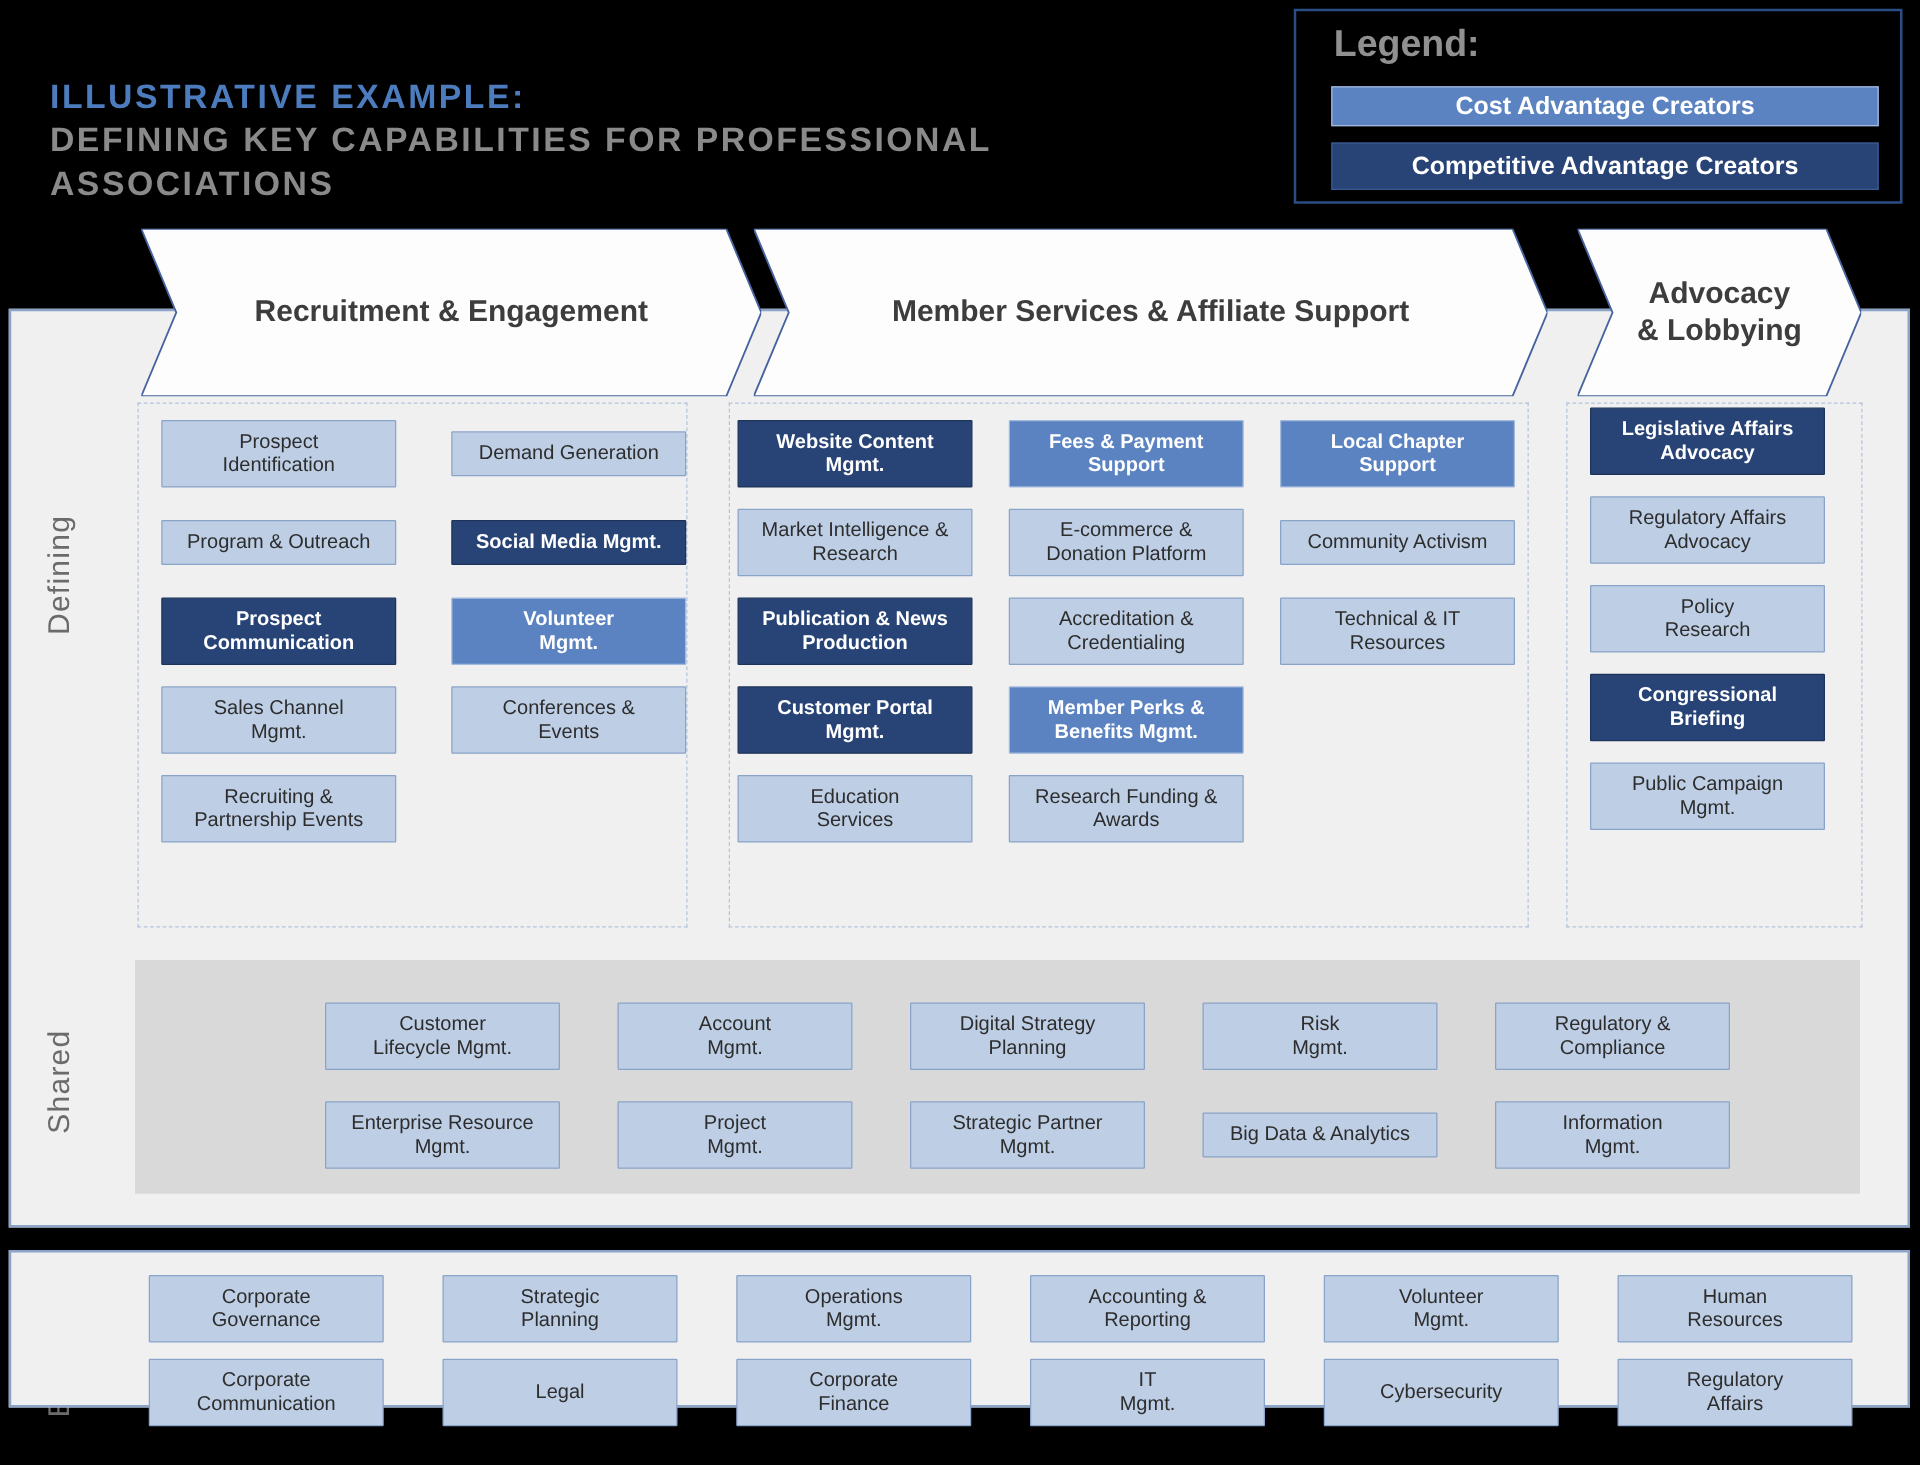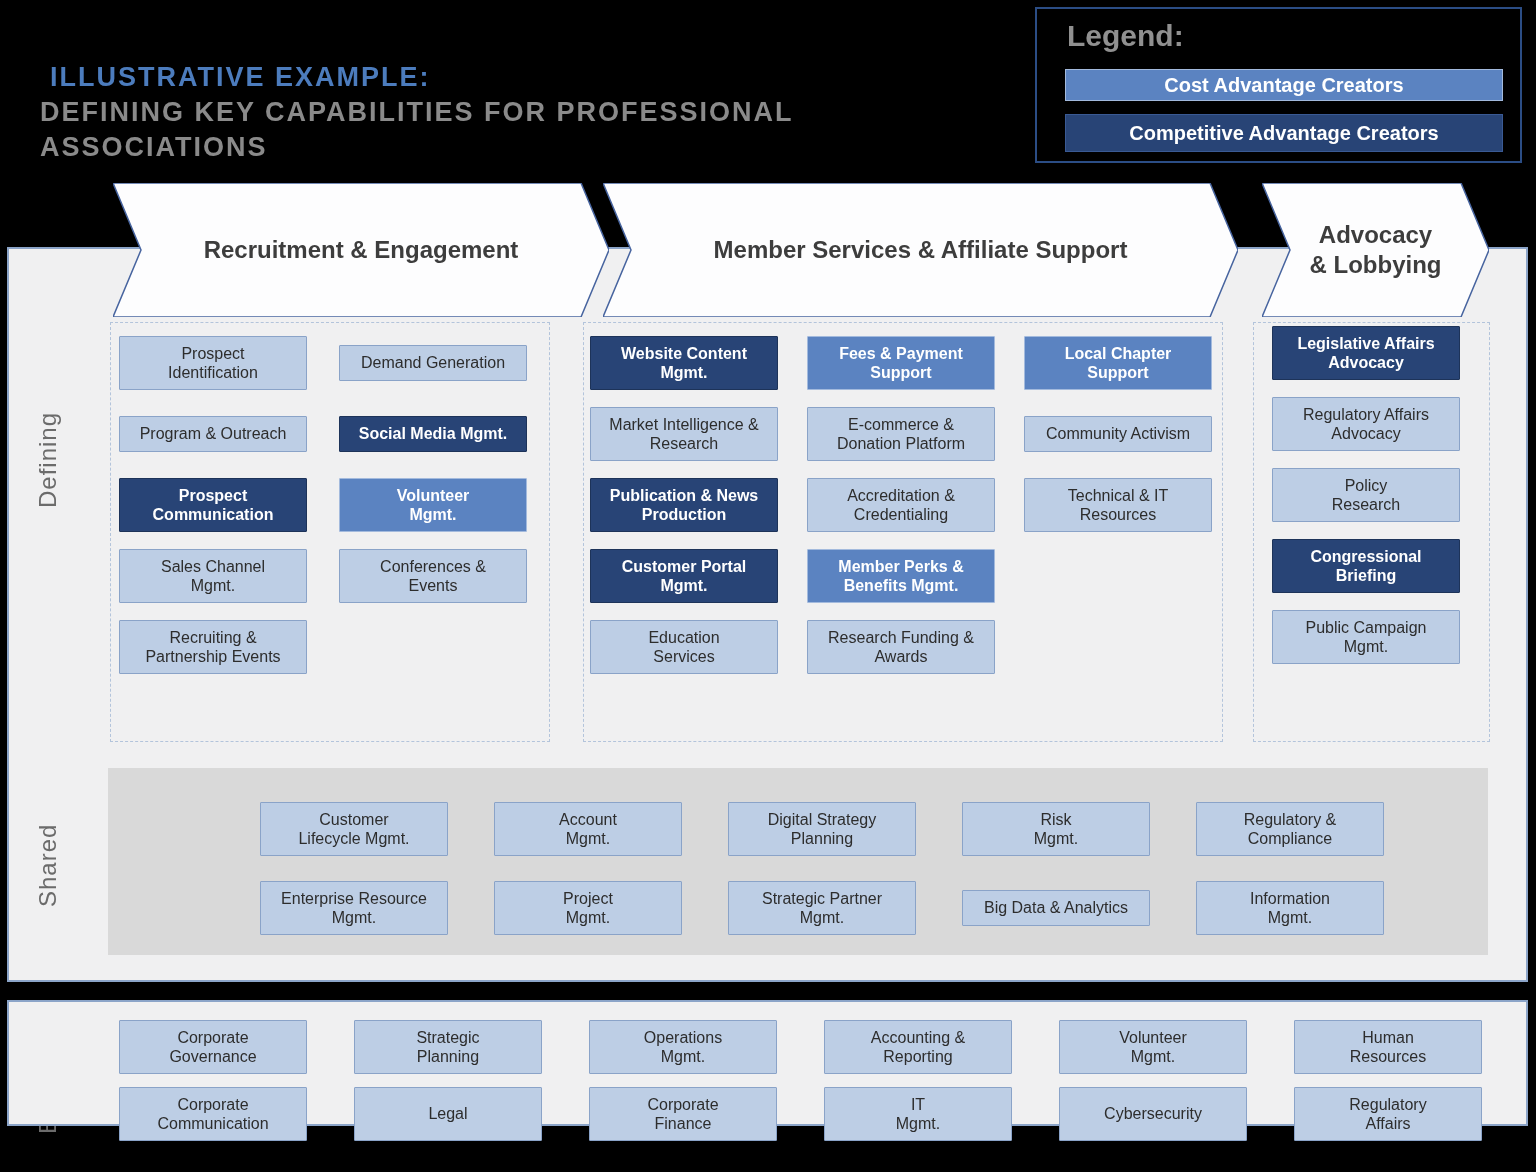--- a/index.html
+++ b/index.html
@@ -25,34 +25,34 @@
     --box-text:#2d2d2d;
   }
   html,body{margin:0;padding:0;background:var(--background);}
   #stage{
     position:relative;width:1536px;height:1172px;overflow:hidden;
     background:var(--background);
     font-family:"Liberation Sans", sans-serif;
   }
   
   #title{position:absolute;left:40px;top:60px;width:820px;font-weight:bold;letter-spacing:2px;line-height:35px;font-size:27px;}
-  #title .accent{color:var(--title-accent);margin-left:10px;}
+  #title .accent{color:var(--title-accent);}
   #title .muted{color:var(--title-muted);}
   
   #legend{position:absolute;left:1035px;top:7px;width:487px;height:156px;background:#000;border:2px solid var(--legend-border);box-sizing:border-box;}
   #legend .legend-heading{position:absolute;left:30px;top:10px;font-size:30px;font-weight:bold;color:var(--legend-heading);}
   .legend-bar{position:absolute;left:28px;width:438px;display:flex;align-items:center;justify-content:center;color:#fff;font-weight:bold;font-size:20px;box-sizing:border-box;}
   #legend-bar-cost{top:60px;height:32px;background:var(--tier-medium);border:1px solid var(--tier-medium-border);}
   #legend-bar-competitive{top:105px;height:38px;background:var(--tier-dark);border:1px solid #3a5a94;}
   
   .big-panel{position:absolute;left:7px;width:1521px;background:var(--panel-bg);border:2px solid var(--panel-border);box-sizing:border-box;}
   #main-panel{top:247px;height:735px;}
   #enabling-panel{top:1000px;height:126px;display:flex;padding:18px 0 0 110px;column-gap:47px;box-sizing:border-box;}
   .section-panel{position:absolute;top:322px;height:420px;border:1px dashed var(--section-border);box-sizing:border-box;display:flex;}
-  #section-recruitment{left:110px;width:440px;padding:13px 0 0 8px;column-gap:32px;}
+  #section-recruitment{left:110px;width:440px;padding:13px 0 0 8px;column-gap:44px;justify-content:flex-end;}
   #section-member-services{left:583px;width:640px;padding:13px 0 0 6px;column-gap:29px;}
   #section-advocacy{left:1253px;width:237px;padding:3px 0 0 18px;}
   #shared-panel{position:absolute;left:108px;top:768px;width:1380px;height:187px;background:var(--shared-bg);display:flex;padding:34px 0 0 152px;column-gap:46px;box-sizing:border-box;}
   
   .col{display:flex;flex-direction:column;}
   .gap17{row-gap:17px;} .gap25{row-gap:25px;} .gap13{row-gap:13px;}
   .slot{height:54px;width:188px;display:flex;align-items:center;justify-content:center;flex:none;}
   .box{width:188px;display:flex;align-items:center;justify-content:center;text-align:center;
        white-space:pre-line;font-size:16px;line-height:1.2;box-sizing:border-box;border-radius:1px;}
   .box.tall{height:54px;} .box.short{height:36px;}

